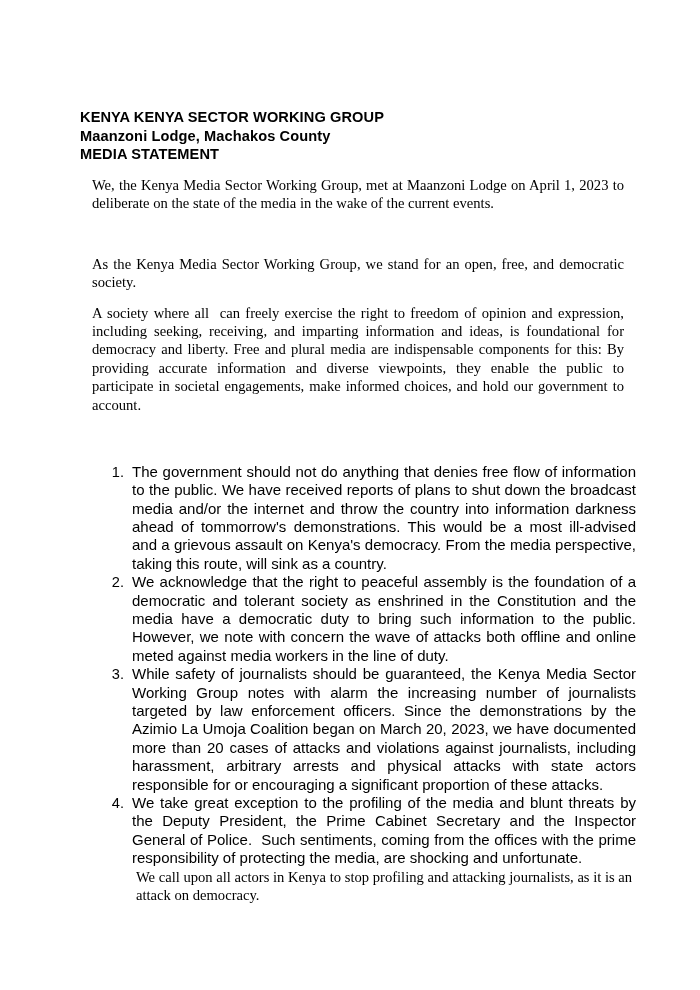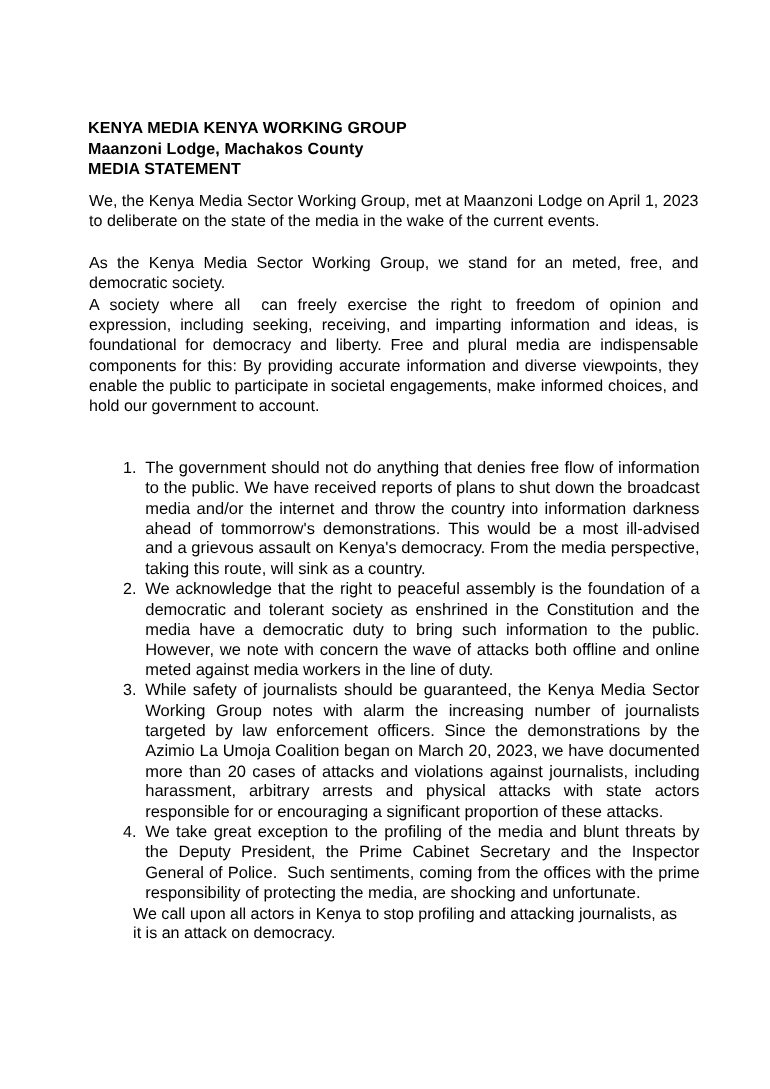--- a/index.html
+++ b/index.html
@@ -44,23 +44,24 @@
     display: block;
     white-space: pre;
   }
 
   
   .para {
     font-size: 14.6px;
     line-height: 18.4px;
     text-align: justify;
     text-justify: inter-word;
-    margin: 1px;
+    margin: 12px;
     white-space: pre-wrap;
     hyphens: none;
+    font-family: Liberation Serif, serif;
   }
   .spacer-line {
     height: 18.4px;
   }
 
   
   .statement-list {
     list-style: none;
     margin: 0;
     padding: 0;
@@ -91,46 +92,47 @@
     white-space: pre-wrap;
     hyphens: none;
   }
   .statement-list > li .item-text:last-child {
     text-align: justify;
   }
 
   
   .closing {
     position: relative;
-    left: 41px;
+    left: 56px;
     width: 504px;
     font-size: 14.6px;
     line-height: 18.4px;
     text-align: left;
     white-space: pre-wrap;
     margin: 0;
+    font-family: Liberation Serif, serif;
   }
 </style>
 </head>
 <body>
 
 <div class="page">
   <div class="content">
 
     <div class="letterhead">
-      <span class="lh-line">KENYA MEDIA KENYA WORKING GROUP</span>
+      <span class="lh-line">KENYA KENYA SECTOR WORKING GROUP</span>
       <span class="lh-line">Maanzoni Lodge, Machakos County</span>
       <span class="lh-line">MEDIA STATEMENT</span>
     </div>
 
     <p class="para">We, the Kenya Media Sector Working Group, met at Maanzoni Lodge on April 1, 2023 to deliberate on the state of the media in the wake of the current events.</p>
 
     <div class="spacer-line"></div>
 
-    <p class="para">As the Kenya Media Sector Working Group, we stand for an meted, free, and democratic society.</p>
+    <p class="para">As the Kenya Media Sector Working Group, we stand for an open, free, and democratic society.</p>
 
     <p class="para">A society where all  can freely exercise the right to freedom of opinion and expression, including seeking, receiving, and imparting information and ideas, is foundational for democracy and liberty. Free and plural media are indispensable components for this: By providing accurate information and diverse viewpoints, they enable the public to participate in societal engagements, make informed choices, and hold our government to account.</p>
 
     <div class="spacer-line"></div>
     <div class="spacer-line"></div>
 
     <ol class="statement-list">
       <li>
         <span class="item-number">1.</span>
         <span class="item-text">The government should not do anything that denies free flow of information to the public. We have received reports of plans to shut down the broadcast media and/or the internet and throw the country into information darkness ahead of tommorrow's demonstrations. This would be a most ill-advised and a grievous assault on Kenya's democracy. From the media perspective, taking this route, will sink as a country.</span>

